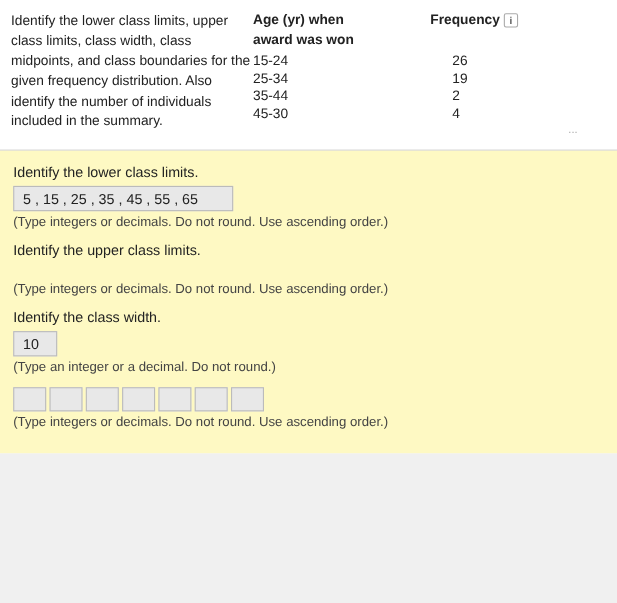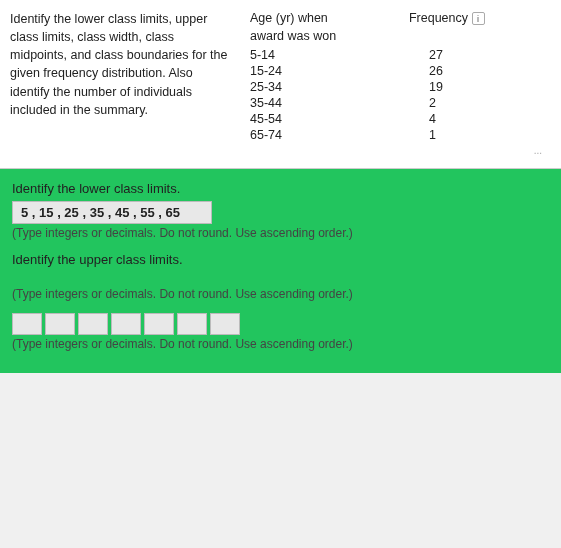--- a/index.html
+++ b/index.html
@@ -18,22 +18,21 @@
     }
 
     .main-container {
       width: 561px;
       background: #fff;
       padding: 0;
     }
 
     .top-section {
       display: flex;
-      padding: 10px 11px 8px 10px;
-      gap: 20px;
+      padding: 10px 28px 8px 10px;
       background: #fff;
     }
 
     .question-text {
       flex: 0 0 220px;
       font-size: 12.5px;
       line-height: 1.45;
       color: #222;
     }
 
@@ -41,21 +40,21 @@
       flex: 1;
     }
 
     .freq-table {
       border-collapse: collapse;
       width: 100%;
     }
 
     .freq-table th {
       font-size: 12.5px;
-      font-weight: normal;
+      font-weight: bold;
       text-align: left;
       padding: 0 8px 2px 0;
       vertical-align: top;
       line-height: 1.4;
     }
 
     .freq-table td {
       font-size: 12.5px;
       padding: 1px 8px 1px 0;
       text-align: left;
@@ -92,39 +91,38 @@
     }
 
     .divider {
       border: none;
       border-top: 1px solid #ccc;
       margin: 0;
     }
 
     .bottom-section {
       padding: 12px 12px 10px 12px;
-      background: #22c55e;
+      background: #fef9c3;
     }
 
     .section-label {
       font-size: 13px;
       color: #222;
       margin-bottom: 5px;
     }
 
     .answer-box {
       display: inline-block;
       background: #e8e8e8;
       border: 1px solid #bbb;
       padding: 3px 8px;
       font-size: 13px;
       min-width: 200px;
       margin-bottom: 2px;
       color: #222;
-      font-weight: bold;
     }
 
     .hint-text {
       font-size: 12px;
       color: #444;
       margin-bottom: 12px;
     }
 
     .small-boxes-row {
       display: flex;
@@ -163,43 +161,35 @@
               <span>Age (yr) when</span><br>
               <span>award was won</span>
             </th>
             <th>
               <span>Frequency</span>
               <span class="info-icon">i</span>
             </th>
           </tr>
         </thead>
         <tbody id="table-body">
-        <tr>
-              <td>5-14</td>
-              <td class="freq-val">27</td>
-            </tr>
             <tr>
               <td>15-24</td>
               <td class="freq-val">26</td>
             </tr>
             <tr>
               <td>25-34</td>
               <td class="freq-val">19</td>
             </tr>
             <tr>
               <td>35-44</td>
               <td class="freq-val">2</td>
             </tr>
             <tr>
-              <td>45-54</td>
+              <td>45-30</td>
               <td class="freq-val">4</td>
-            </tr>
-            <tr>
-              <td>65-74</td>
-              <td class="freq-val">1</td>
             </tr>
           </tbody>
       </table>
       <div class="scroll-hint">...</div>
     </div>
 
   </div>
 
   <hr class="divider">
 
@@ -210,20 +200,25 @@
       <div class="answer-box">5 , 15 , 25 , 35 , 45 , 55 , 65</div><br>
       <div class="hint-text">(Type integers or decimals. Do not round. Use ascending order.)</div>
     </div>
 
     <div class="section-block">
       <div class="section-label">Identify the upper class limits.</div>
       <br>
       <div class="hint-text">(Type integers or decimals. Do not round. Use ascending order.)</div>
     </div>
 
+    <div class="section-block">
+      <div class="section-label">Identify the class width.</div>
+      <div class="answer-box" style="min-width: 40px; width: 40px;">10</div><br>
+      <div class="hint-text">(Type an integer or a decimal. Do not round.)</div>
+    </div>
 
     <div class="section-block">
       <div class="small-boxes-row" id="midpoints-row">
       <div class="small-box"></div>
           <div class="small-box"></div>
           <div class="small-box"></div>
           <div class="small-box"></div>
           <div class="small-box"></div>
           <div class="small-box"></div>
           <div class="small-box"></div>

